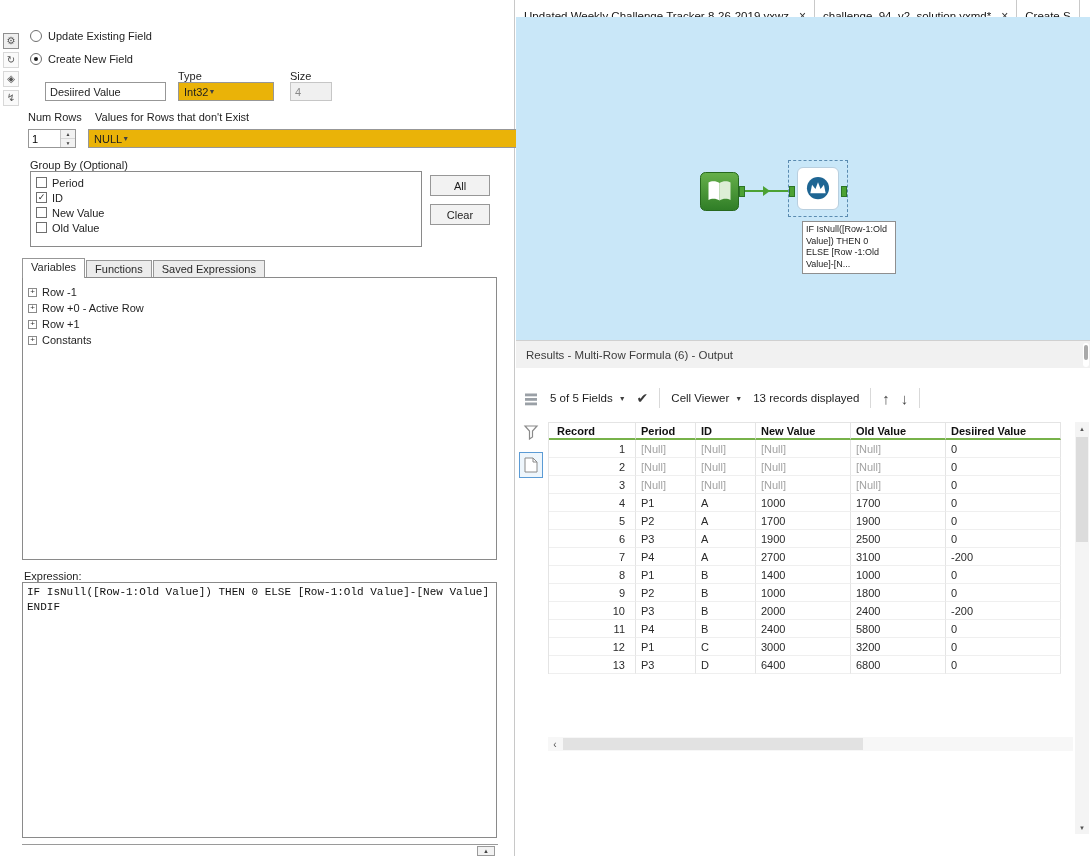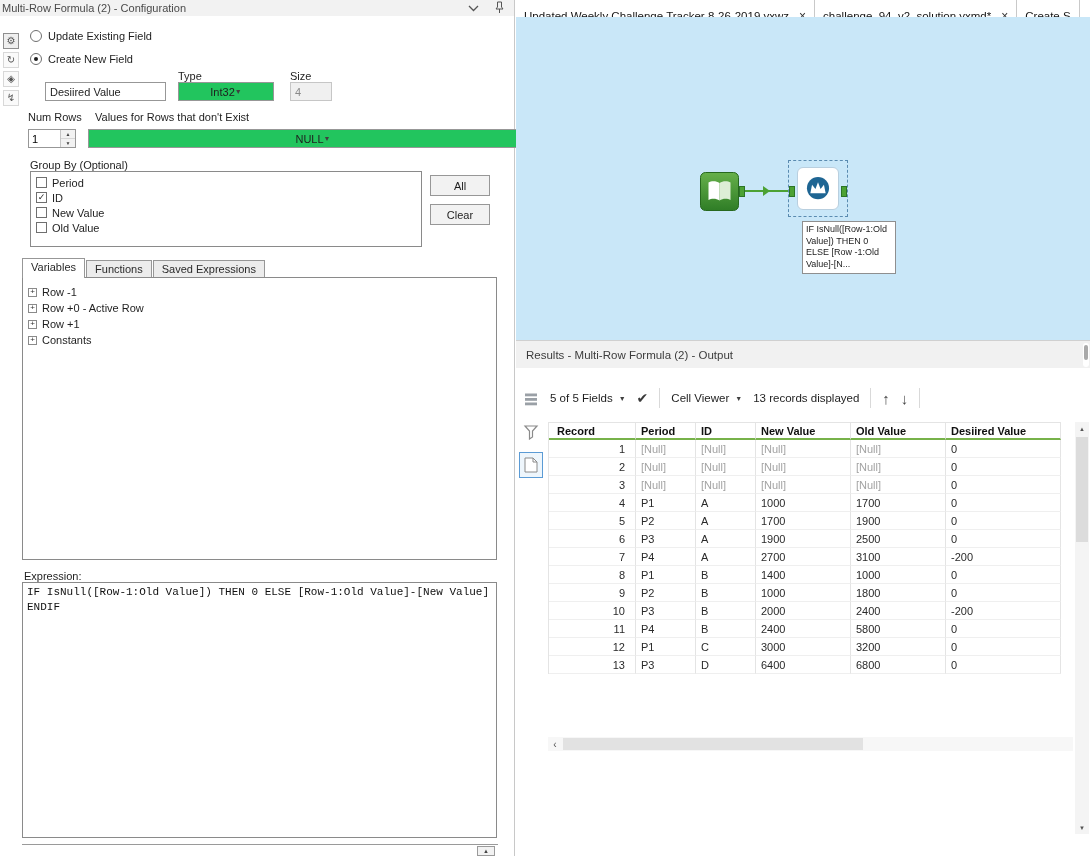--- a/index.html
+++ b/index.html
@@ -27,22 +27,22 @@
   .lbl-type{left:156px;top:50px}.lbl-size{left:268px;top:50px}
   .lbl-numrows{left:6px;top:91px}.lbl-values{left:73px;top:91px}
   .lbl-groupby{left:8px;top:139px}
   .exp-label{left:2px;top:550px}
 
   .text-input{position:absolute;height:19px;border:1px solid #979797;padding:0 4px;
     font:11px "Liberation Sans",sans-serif;color:#1e1e1e;background:#fff}
   .field-input{left:23px;top:62px;width:121px}
   .size-input{left:268px;top:62px;width:42px;background:#f0f0f0;color:#8a8a8a;border-color:#c6c6c6}
 
-  .dropdown{position:absolute;height:19px;border:1px solid #979797;background:#22c55e;
-    display:flex;align-items:center;justify-content:center;padding:0 5px;cursor:default}
+  .dropdown{position:absolute;height:19px;border:1px solid #979797;background:#eab308;
+    display:flex;align-items:center;justify-content:flex-start;padding:0 5px;cursor:default}
   .dd-type{left:156px;top:62px;width:96px}
   .dd-null{left:66px;top:109px;width:450px}
   .caret{font-size:7px;color:#404040;line-height:1}
 
   .spinner{position:absolute;left:6px;top:109px;width:48px;height:19px;border:1px solid #979797;display:flex;background:#fff}
   .spinner input{flex:1;min-width:0;border:none;outline:none;padding:0 3px;font:11px "Liberation Sans",sans-serif}
   .spin-btns{width:15px;border-left:1px solid #c4c4c4;display:flex;flex-direction:column}
   .spin-btn{flex:1;display:flex;align-items:center;justify-content:center;font-size:5px;color:#444;
     background:#f2f2f2;border-bottom:1px solid #d6d6d6}
   .spin-btn:last-child{border-bottom:none}
@@ -134,36 +134,20 @@
   .h-arrow{width:14px;height:14px;display:flex;align-items:center;justify-content:center;font-size:10px;color:#555}
   .h-thumb{width:300px;height:12px;background:#e2e2e2;margin-left:1px}
 </style>
 </head>
 <body>
 
 <div class="app">
 
   <div class="left-region">
 
-    <div class="config-titlebar">
-      <span>Multi-Row Formula (2) - Configuration</span>
-      <span class="titlebar-icons">
-        <span>
-          <svg width="11" height="7">
-              <path d="M1 1 L5.5 5.5 L10 1" stroke="#555" fill="none" stroke-width="1.3"></path>
-            </svg>
-        </span>
-        <span>
-          <svg width="9" height="13">
-              <path d="M2.5 1 h4 v5 l1.5 2 h-7 l1.5 -2 z" fill="none" stroke="#555"></path>
-              <line x1="4.5" y1="8" x2="4.5" y2="12" stroke="#555"></line>
-            </svg>
-        </span>
-      </span>
-    </div>
 
     <div class="left-strip">
       <span class="strip-icon active">⚙</span>
       <span class="strip-icon">↻</span>
       <span class="strip-icon">◈</span>
       <span class="strip-icon">↯</span>
     </div>
 
     <div class="config-area">
 
@@ -298,21 +282,21 @@
         <circle cx="20" cy="19" r="13" fill="#1e6593"></circle>
         <path d="M11 25 L13 15 L17 20 L20 12 L23 20 L27 15 L29 25 Z" fill="#ffffff"></path>
       </svg>
     </div>
     <span class="anchor a3"></span>
 
     <div class="annotation">IF IsNull([Row-1:Old Value]) THEN 0 ELSE [Row -1:Old Value]-[N...</div>
   </div>
 
   <div class="results-header">
-    <span>Results - Multi-Row Formula (2) - Output</span>
+    <span>Results - Multi-Row Formula (6) - Output</span>
     <span class="header-scroll">
       <span class="header-scroll-thumb"></span>
     </span>
   </div>
 
   <div class="results-body">
 
     <div class="results-strip">
       <span class="rs-icon">
         <svg width="16" height="16">

